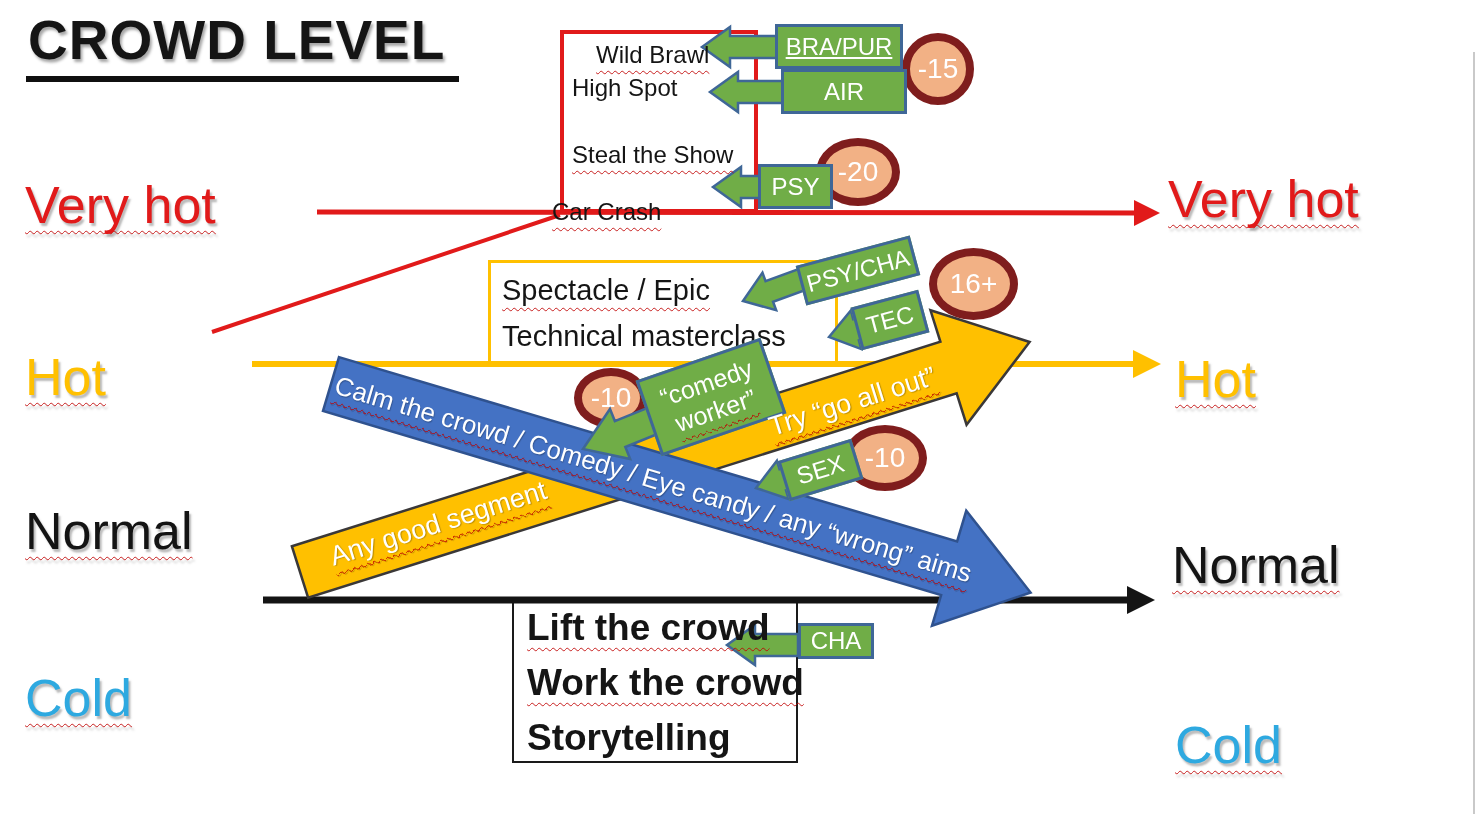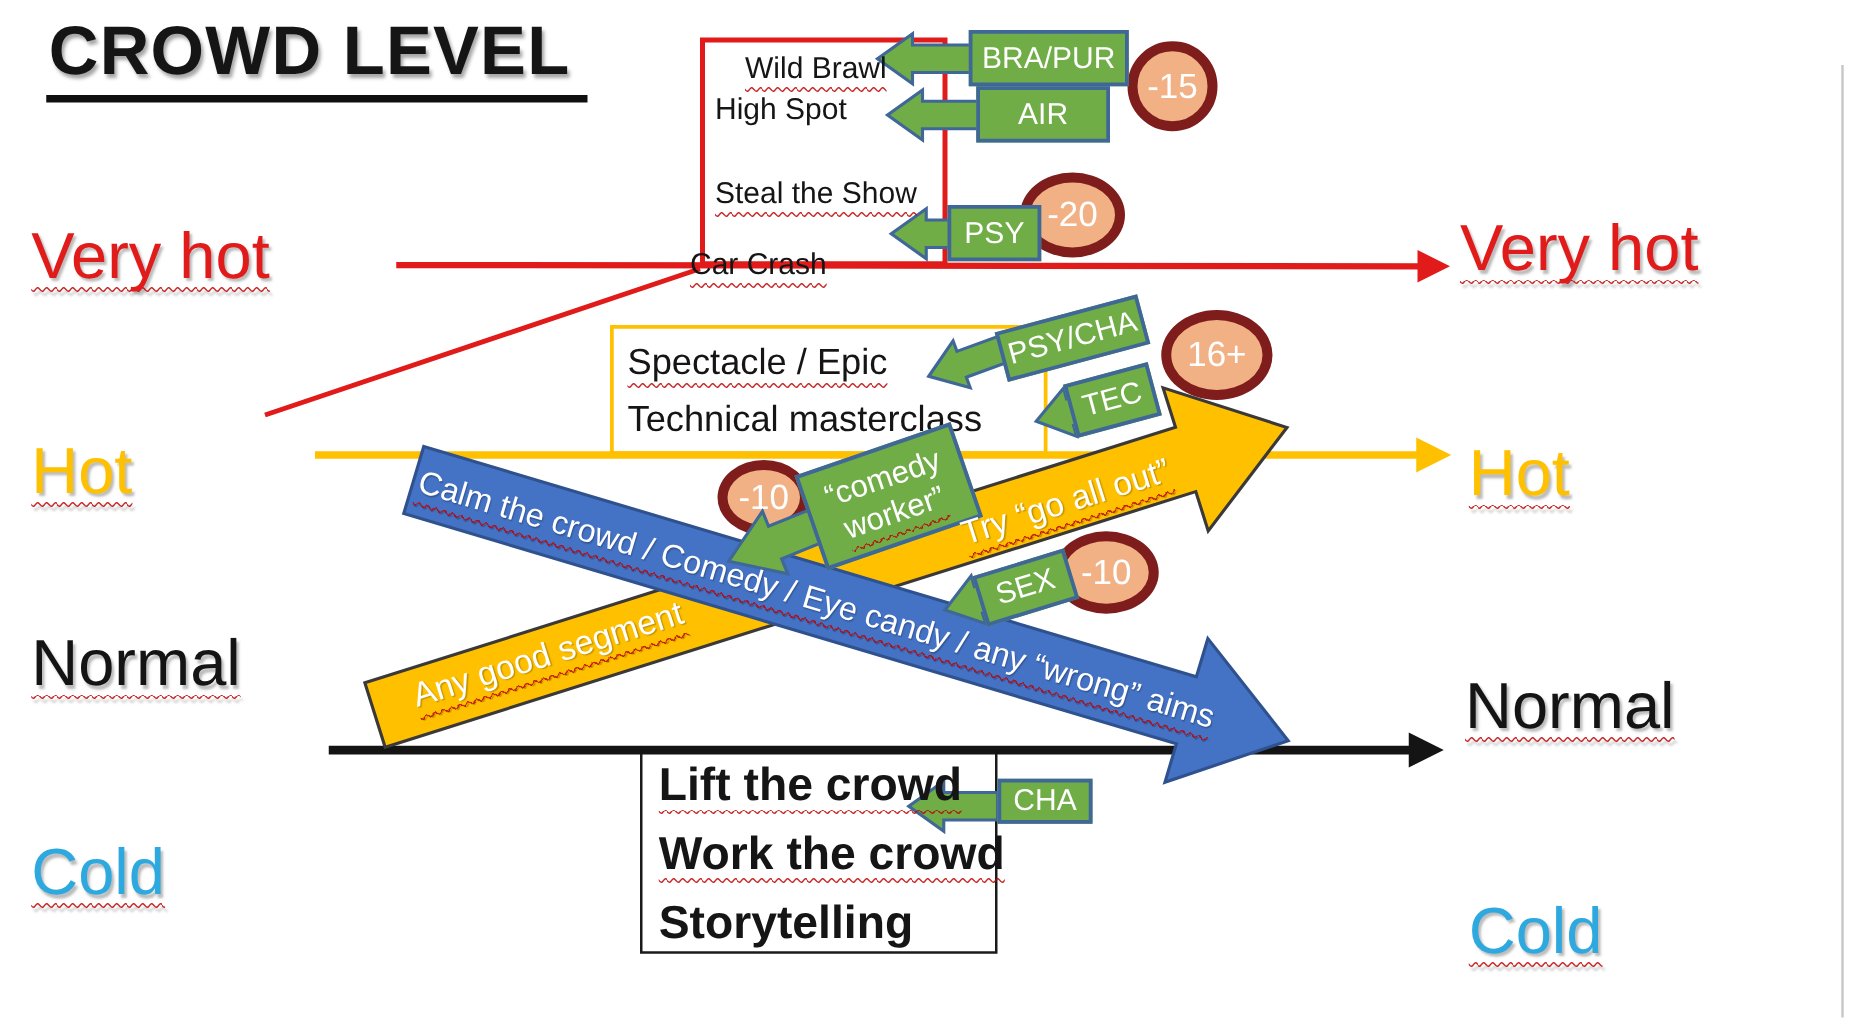--- a/index.html
+++ b/index.html
@@ -15,21 +15,21 @@
   #hot-actions-box{left:488px;top:260px;width:350px;height:104px;border:3px solid #ffc000;}
   #cold-actions-box{left:512px;top:601px;width:286px;height:162px;border:2px solid #1a1a1a;background:#fff;}
   #slide-edge{left:1473px;top:52px;width:2px;height:762px;background:#c9c9c9;z-index:0;position:absolute;}
 
   
   .txt{position:absolute;z-index:4;white-space:nowrap;color:#151515;}
   .sq{text-decoration-line:underline;text-decoration-style:wavy;
       text-decoration-color:rgba(192,0,0,.85);text-decoration-thickness:1px;
       text-underline-offset:7px;text-decoration-skip-ink:none;}
 
-  #page-title{left:37px;top:8px;font-size:55px;font-weight:700;letter-spacing:1px;
+  #page-title{left:26px;top:8px;font-size:55px;font-weight:700;letter-spacing:1px;
       border-bottom:6px solid #101010;padding:0 14px 4px 2px;
       text-shadow:2px 3px 3px rgba(0,0,0,.35);}
 
   .lvl{font-size:52px;font-weight:400;text-shadow:2px 3px 2px rgba(120,120,120,.5);}
   #label-very-hot-left{left:25px;top:175px;color:#e11a1a;}
   #label-hot-left{left:25px;top:347px;color:#ffc000;}
   #label-normal-left{left:25px;top:501px;color:#141414;}
   #label-cold-left{left:25px;top:668px;color:#2ea9e0;}
   #label-very-hot-right{left:1168px;top:169px;color:#e11a1a;}
   #label-hot-right{left:1175px;top:349px;color:#ffc000;}
@@ -48,22 +48,22 @@
 
   .coldline{font-size:37px;font-weight:700;}
   #lift-crowd{left:527px;top:607px;}
   #work-crowd{left:527px;top:662px;}
   #storytelling{left:527px;top:717px;}
 
   
   .tag{position:absolute;z-index:4;display:flex;align-items:center;justify-content:center;
        background:#70ad47;border:3px solid #3f6797;box-sizing:border-box;
        color:#fff;font-size:24px;}
-  #tag-bra-pur{left:775px;top:24px;width:128px;height:45px;}
-  #tag-air{left:781px;top:69px;width:107px;height:45px;}
+  #tag-bra-pur{left:775px;top:24px;width:128px;height:45px;text-decoration:underline;}
+  #tag-air{left:781px;top:69px;width:126px;height:45px;}
   #tag-psy{left:758px;top:164px;width:75px;height:45px;}
   #tag-cha{left:798px;top:623px;width:76px;height:36px;}
   #tag-psy-cha{left:799px;top:250px;width:118px;height:41px;transform:rotate(-15deg);}
   #tag-tec{left:855px;top:298px;width:70px;height:44px;transform:rotate(-15deg);}
   #tag-sex{left:782px;top:449px;width:77px;height:42px;transform:rotate(-17deg);}
   #tag-comedy{left:645px;top:357px;width:132px;height:80px;transform:rotate(-19deg);
       flex-direction:column;line-height:1.15;font-size:25px;}
 
   
   .badge{position:absolute;z-index:2;display:flex;align-items:center;justify-content:center;

